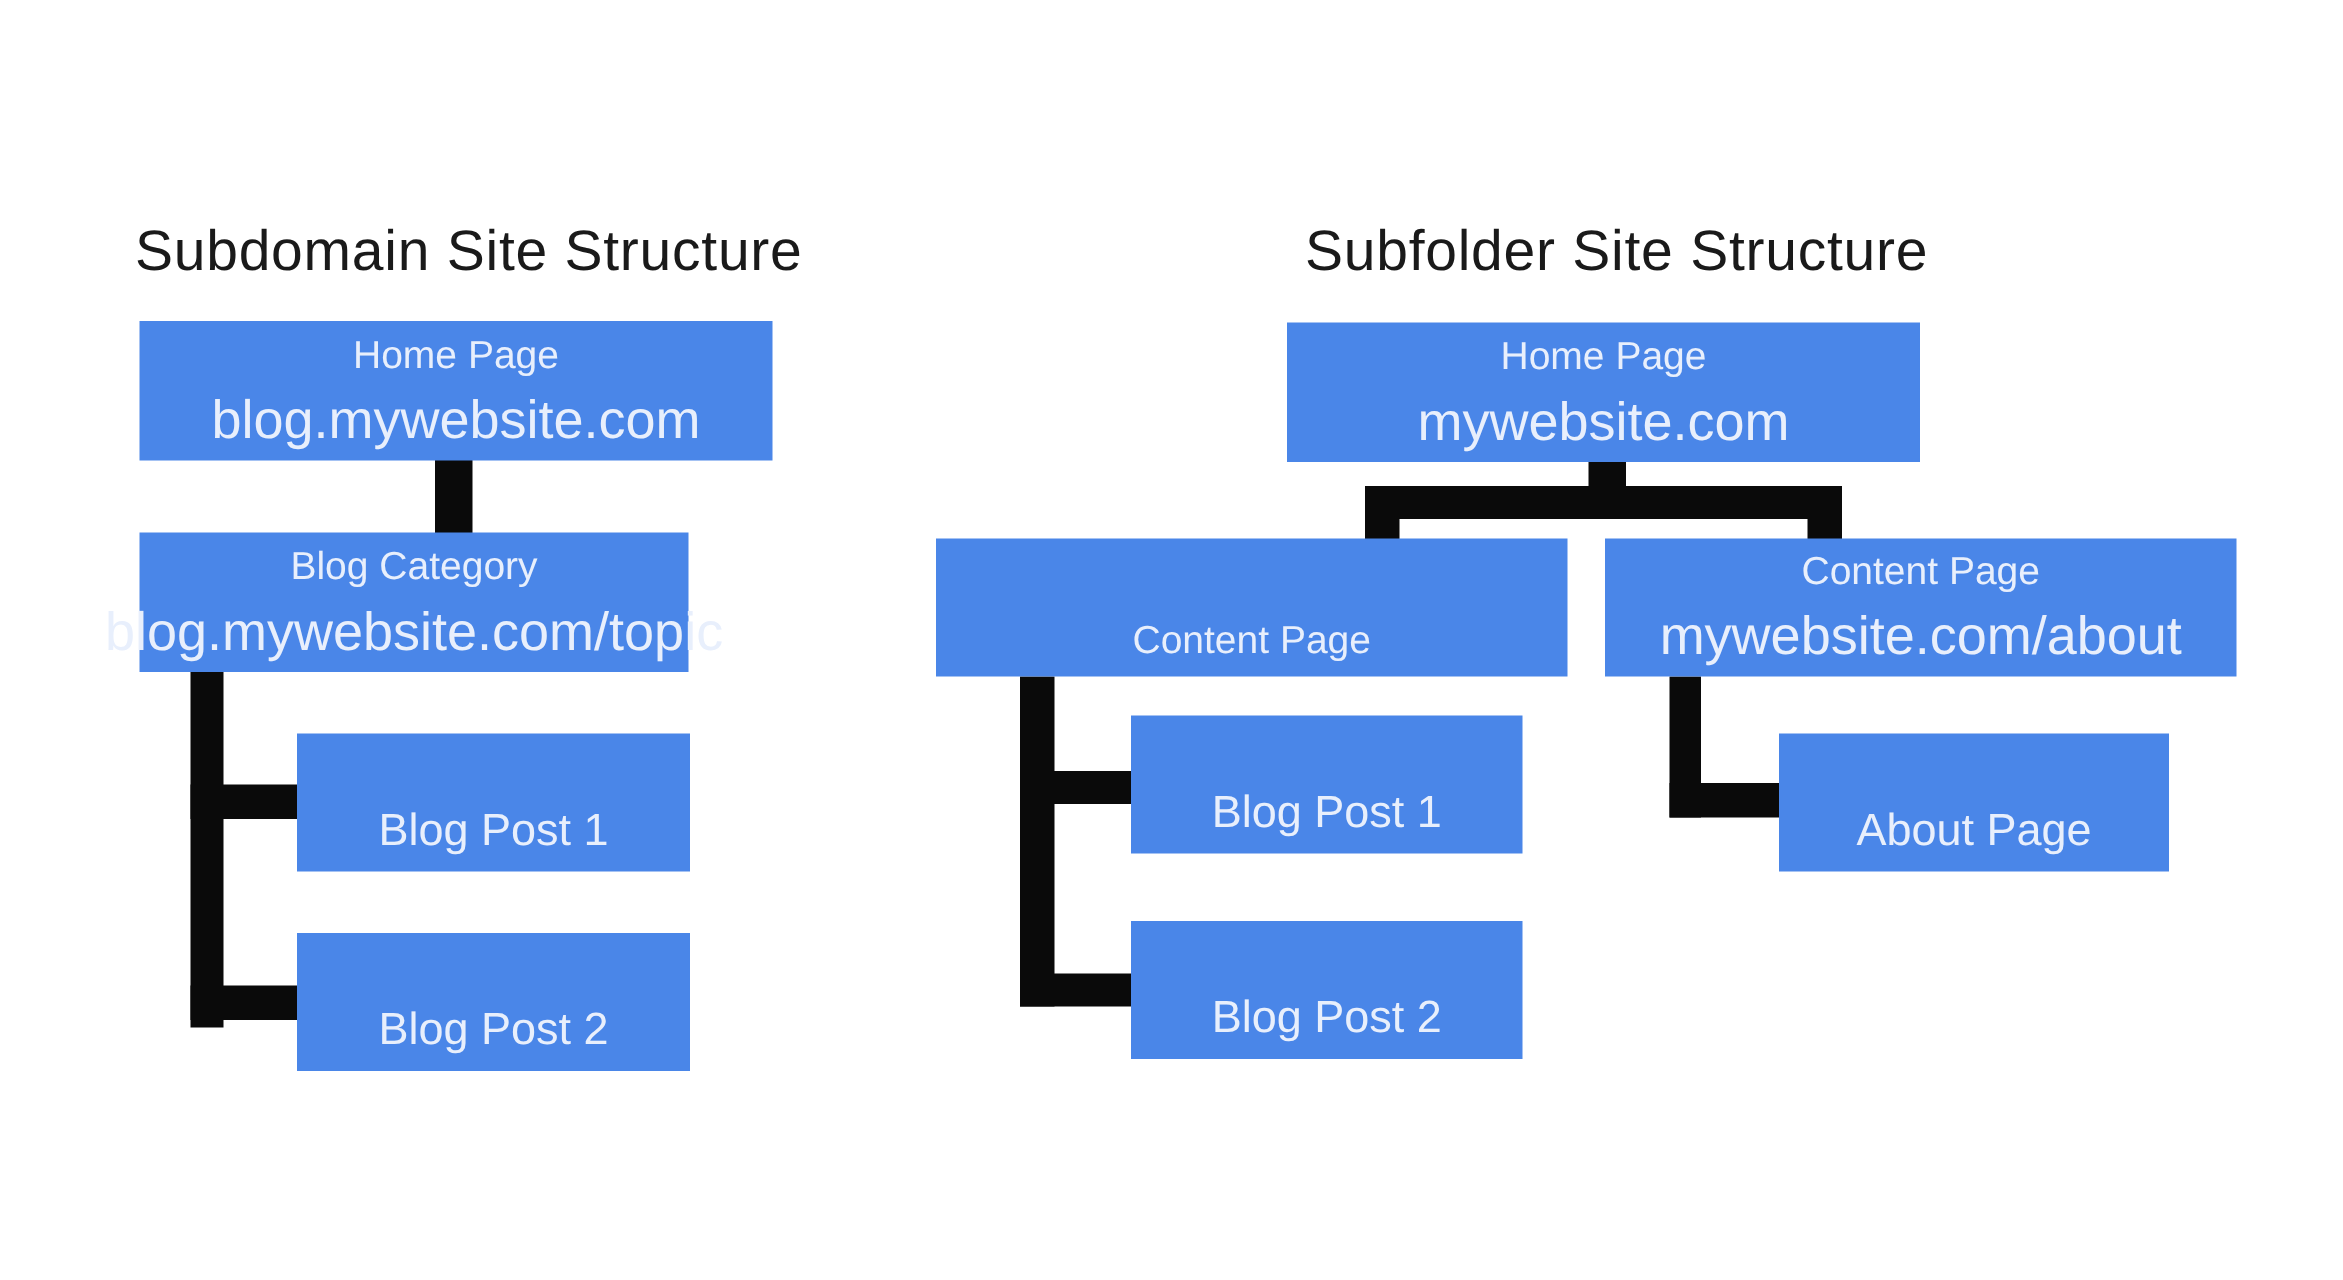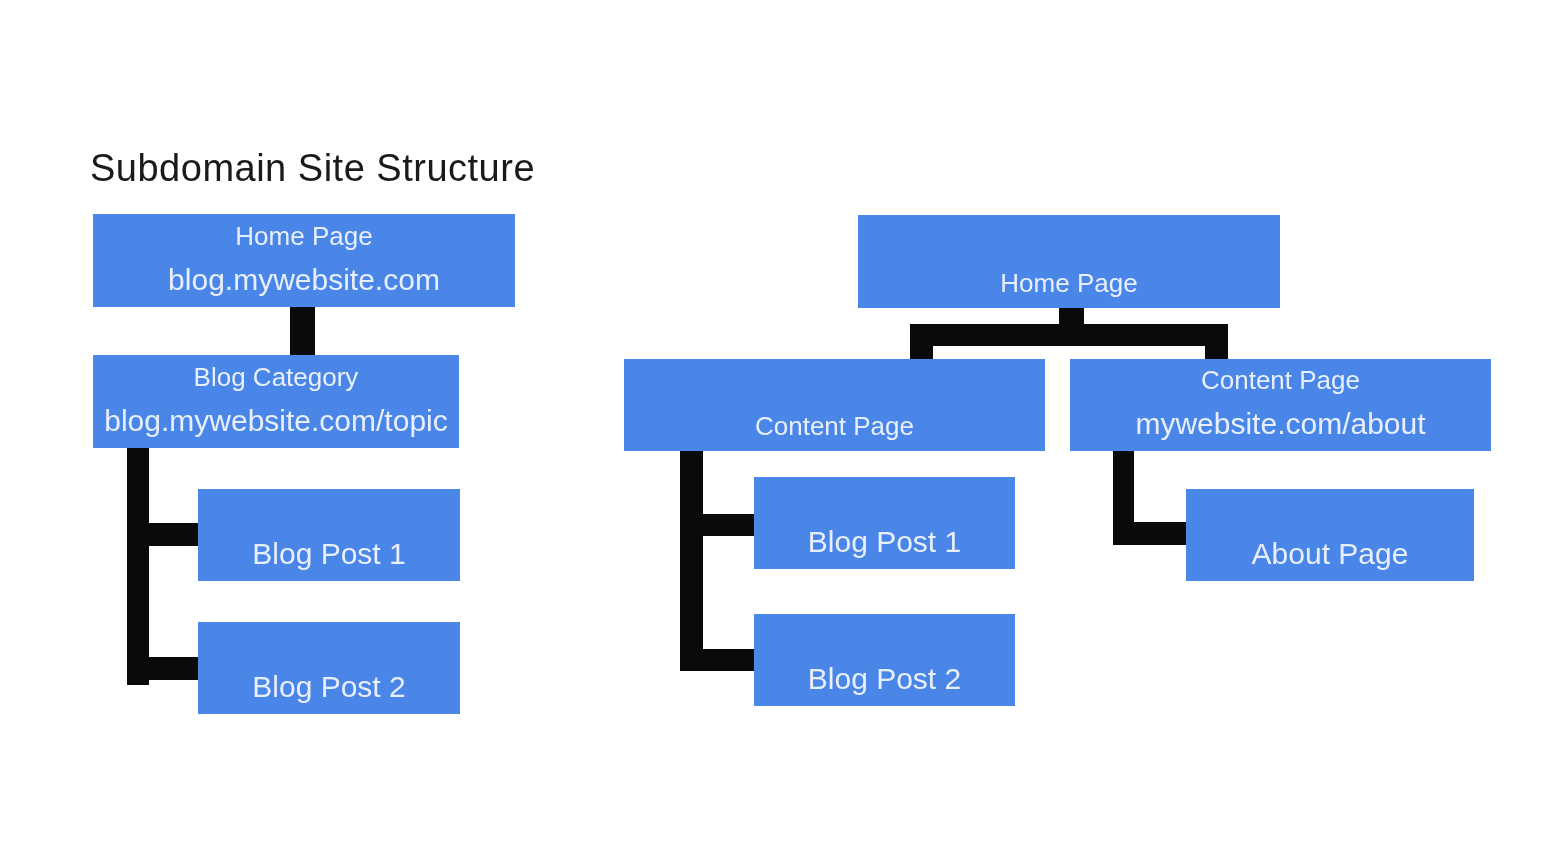--- a/index.html
+++ b/index.html
@@ -33,21 +33,21 @@
     background: var(--box-fill);
     color: var(--box-text);
     display: flex;
     flex-direction: column;
     align-items: center;
     justify-content: flex-end;
     text-align: center;
     z-index: 2;
   }
   .node .line1 { font-size: 26px; line-height: 34px; white-space: nowrap; }
-  .node .line2 { font-size: 30px; line-height: 38px; white-space: nowrap; }
+  .node .line2 { font-size: 36px; line-height: 38px; white-space: nowrap; }
   .node .single { font-size: 30px; line-height: 38px; white-space: nowrap; }
   .conn {
     position: absolute;
     background: var(--connector);
     z-index: 1;
   }
 </style>
 </head>
 <body>
 
@@ -71,23 +71,25 @@
   <div class="conn" style="left:119px; top:515px; width:71px; height:23px;"></div>
   <div class="conn" style="left:119px; top:649px; width:71px; height:23px;"></div>
 
   <div class="node" style="left:190px; top:481px; width:262px; height:92px;">
     <div class="single">Blog Post 1</div>
   </div>
   <div class="node" style="left:190px; top:614px; width:262px; height:92px;">
     <div class="single">Blog Post 2</div>
   </div>
 
+  <div class="diagram-title" style="left:858px; top:134px;">Subfolder Site Structure</div>
 
   <div class="node" style="left:850px; top:207px; width:422px; height:93px;">
     <div class="line1">Home Page</div>
+    <div class="line2">mywebsite.com</div>
   </div>
 
   <div class="conn" style="left:1051px; top:298px; width:25px; height:20px;"></div>
   <div class="conn" style="left:902px; top:316px; width:318px; height:22px;"></div>
   <div class="conn" style="left:902px; top:338px; width:23px; height:15px;"></div>
   <div class="conn" style="left:1197px; top:338px; width:23px; height:15px;"></div>
 
   <div class="node" style="left:616px; top:351px; width:421px; height:92px;">
     <div class="line1">Content Page</div>
   </div>
@@ -103,17 +105,17 @@
   <div class="node" style="left:746px; top:469px; width:261px; height:92px;">
     <div class="single">Blog Post 1</div>
   </div>
   <div class="node" style="left:746px; top:606px; width:261px; height:92px;">
     <div class="single">Blog Post 2</div>
   </div>
 
   <div class="conn" style="left:1105px; top:443px; width:21px; height:94px;"></div>
   <div class="conn" style="left:1105px; top:514px; width:73px; height:23px;"></div>
 
-  <div class="node" style="left:1178px; top:481px; width:288px; height:92px;">
+  <div class="node" style="left:1178px; top:481px; width:260px; height:92px;">
     <div class="single">About Page</div>
   </div>
 
 </div>
 
 </body></html>

